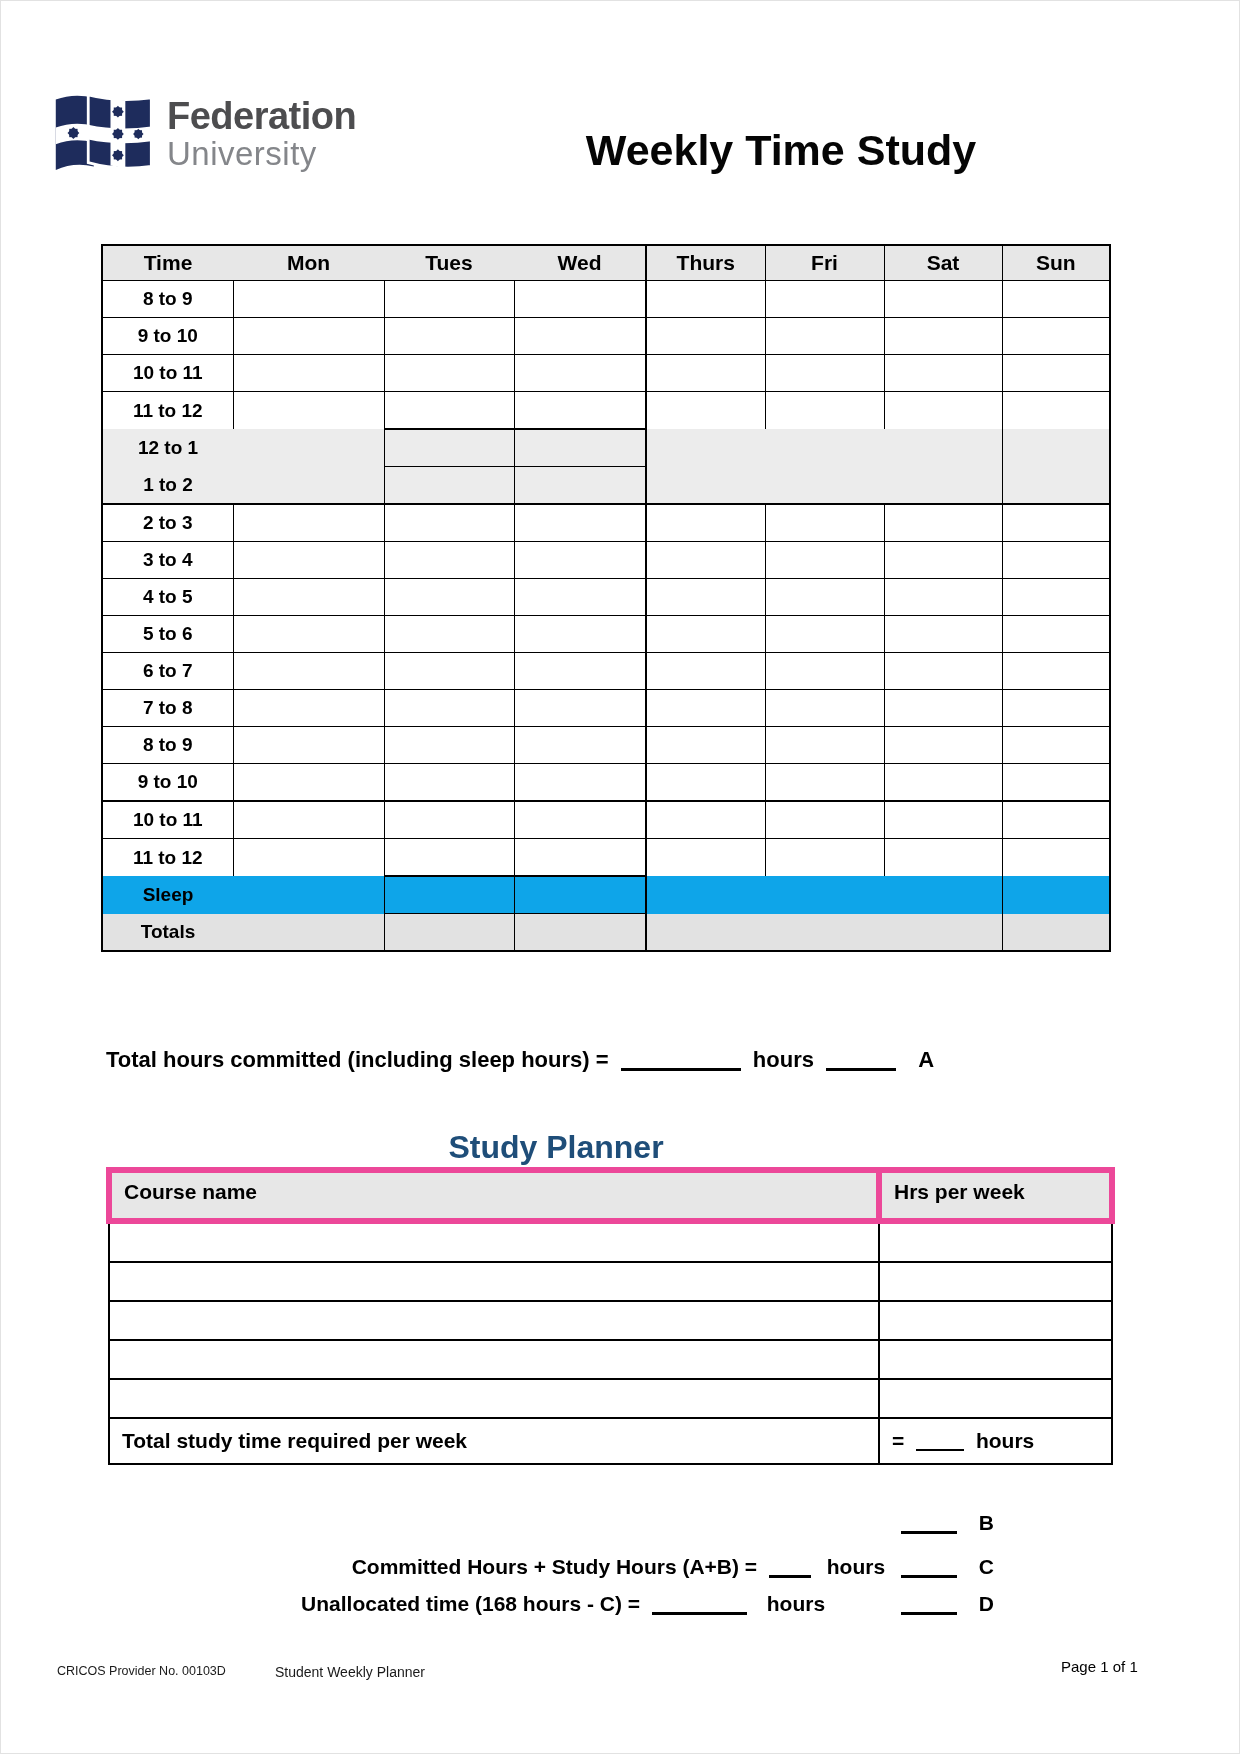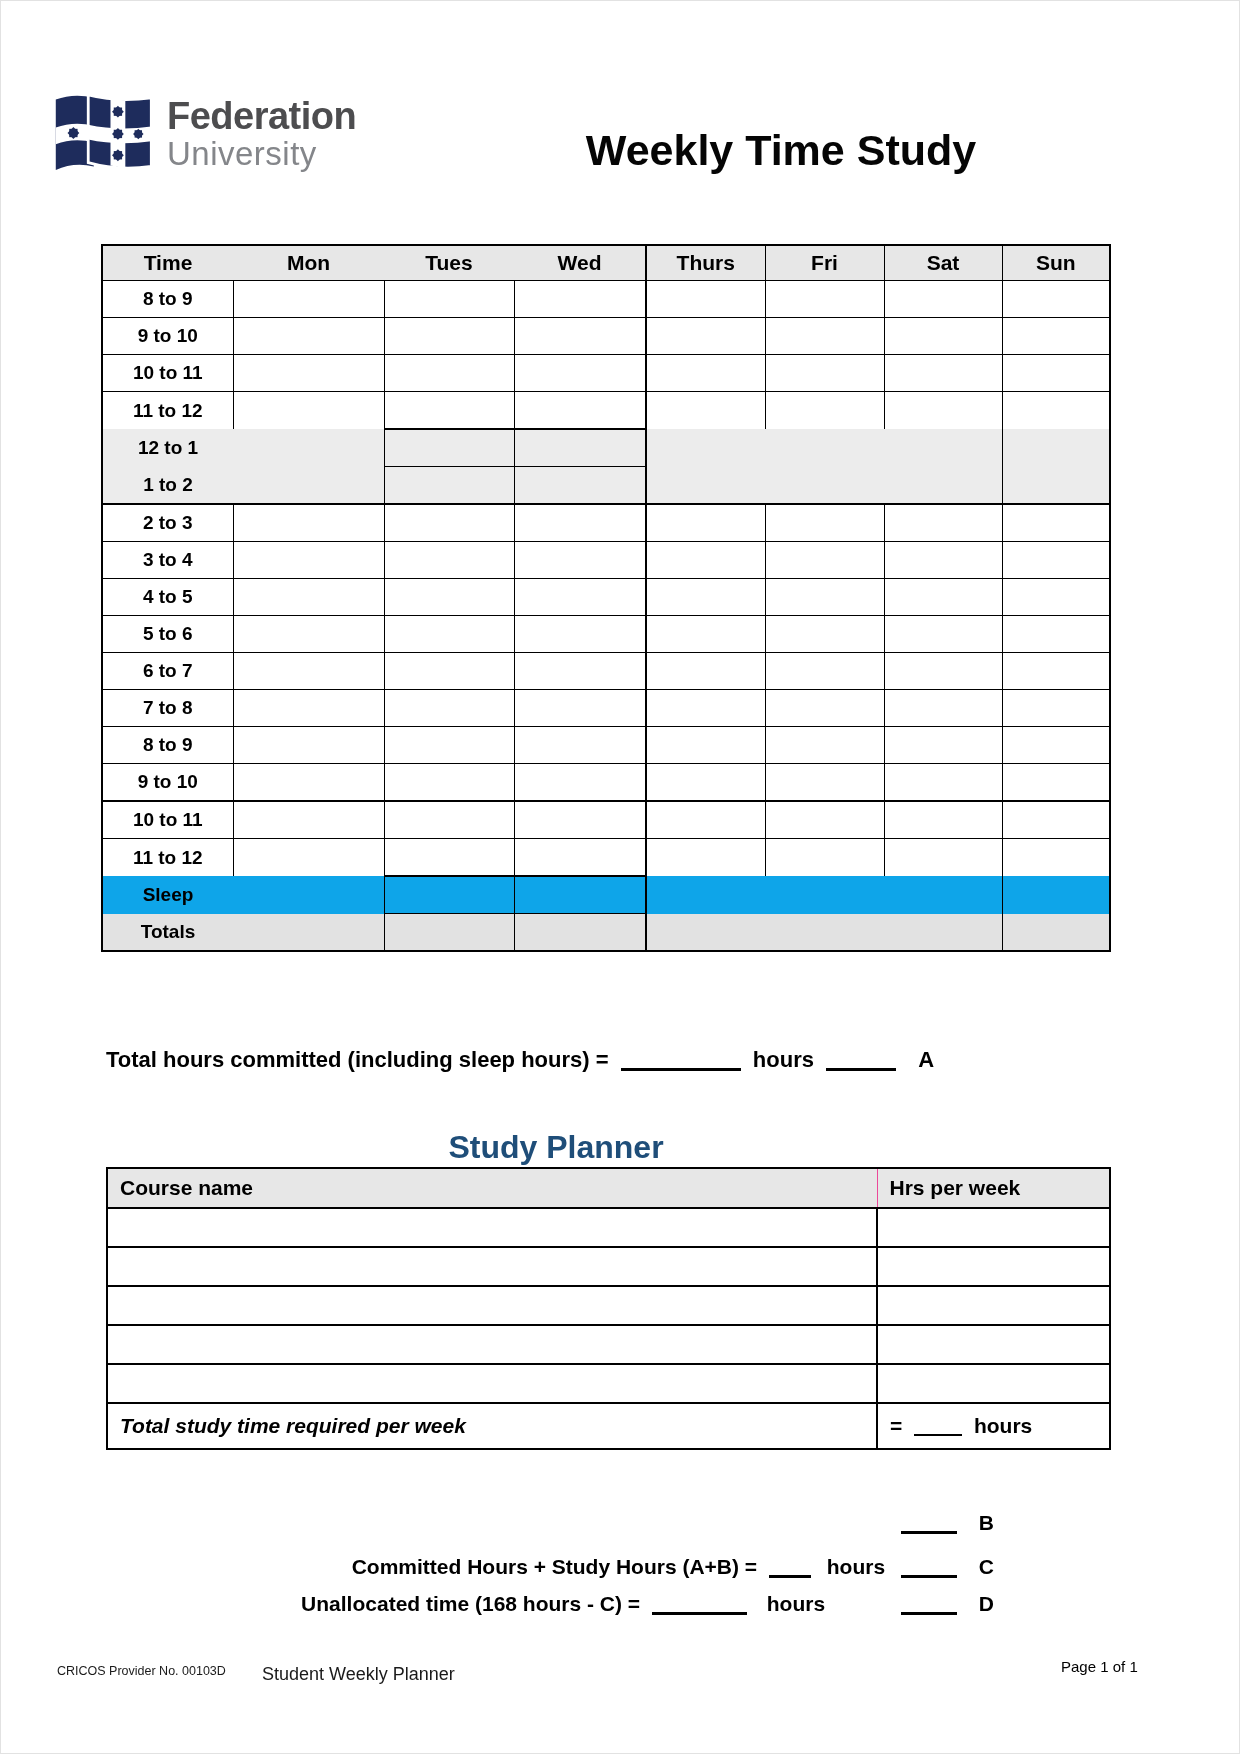--- a/index.html
+++ b/index.html
@@ -53,36 +53,36 @@
 
   .line-a{position:absolute;left:105px;top:1046px;font-size:22px;font-weight:bold;white-space:nowrap;}
   .line-a .ref{margin-left:10px;}
 
   
   .sp-heading{position:absolute;left:105px;top:1101px;width:900px;text-align:center;
               font-size:32px;font-weight:bold;color:#1f4e79;}
   #planner-table{position:absolute;left:105px;top:1166px;width:1003px;
                  border-collapse:collapse;table-layout:fixed;border:2.5px solid #000;}
   #planner-table th{height:38px;background:#e7e7e7;font-size:21px;font-weight:bold;
-                    text-align:left;padding:0 0 0 12px;border:1px solid #ec4899;}
+                    text-align:left;padding:0 0 7px 12px;border:6px solid #ec4899;}
   #planner-table td{height:37px;border:2px solid #000;padding:0 0 0 12px;}
-  #planner-table .pl-total-label{height:44px;font-size:21px;font-weight:bold;font-style:italic;}
+  #planner-table .pl-total-label{height:44px;font-size:21px;font-weight:bold;}
   #planner-table .pl-total-value{height:44px;font-size:21px;font-weight:bold;white-space:nowrap;margin-top:20px;}
 
   
   .summary{position:absolute;left:105px;top:1510px;width:888px;font-size:21px;font-weight:bold;}
   .summary .s-line{text-align:right;white-space:nowrap;}
   .summary .s-line.b{margin-bottom:20px;}
   .summary .s-line.c{margin-bottom:13px;}
   .summary .ref{display:inline-block;margin-left:10px;}
   .summary .hrs{margin:0 4px;}
 
   
   .footer-cricos{position:absolute;left:56px;top:1663px;font-size:12.5px;color:#1a1a1a;}
-  .footer-doc{position:absolute;left:261px;top:1663px;font-size:18px;color:#1a1a1a;}
+  .footer-doc{position:absolute;left:274px;top:1663px;font-size:14px;color:#1a1a1a;}
   .footer-page{position:absolute;left:1060px;top:1657px;font-size:15px;color:#000;}
 </style>
 </head>
 <body>
 
 <div class="page">
 
   <div class="logo">
     <svg viewBox="0 0 110 92">
 

